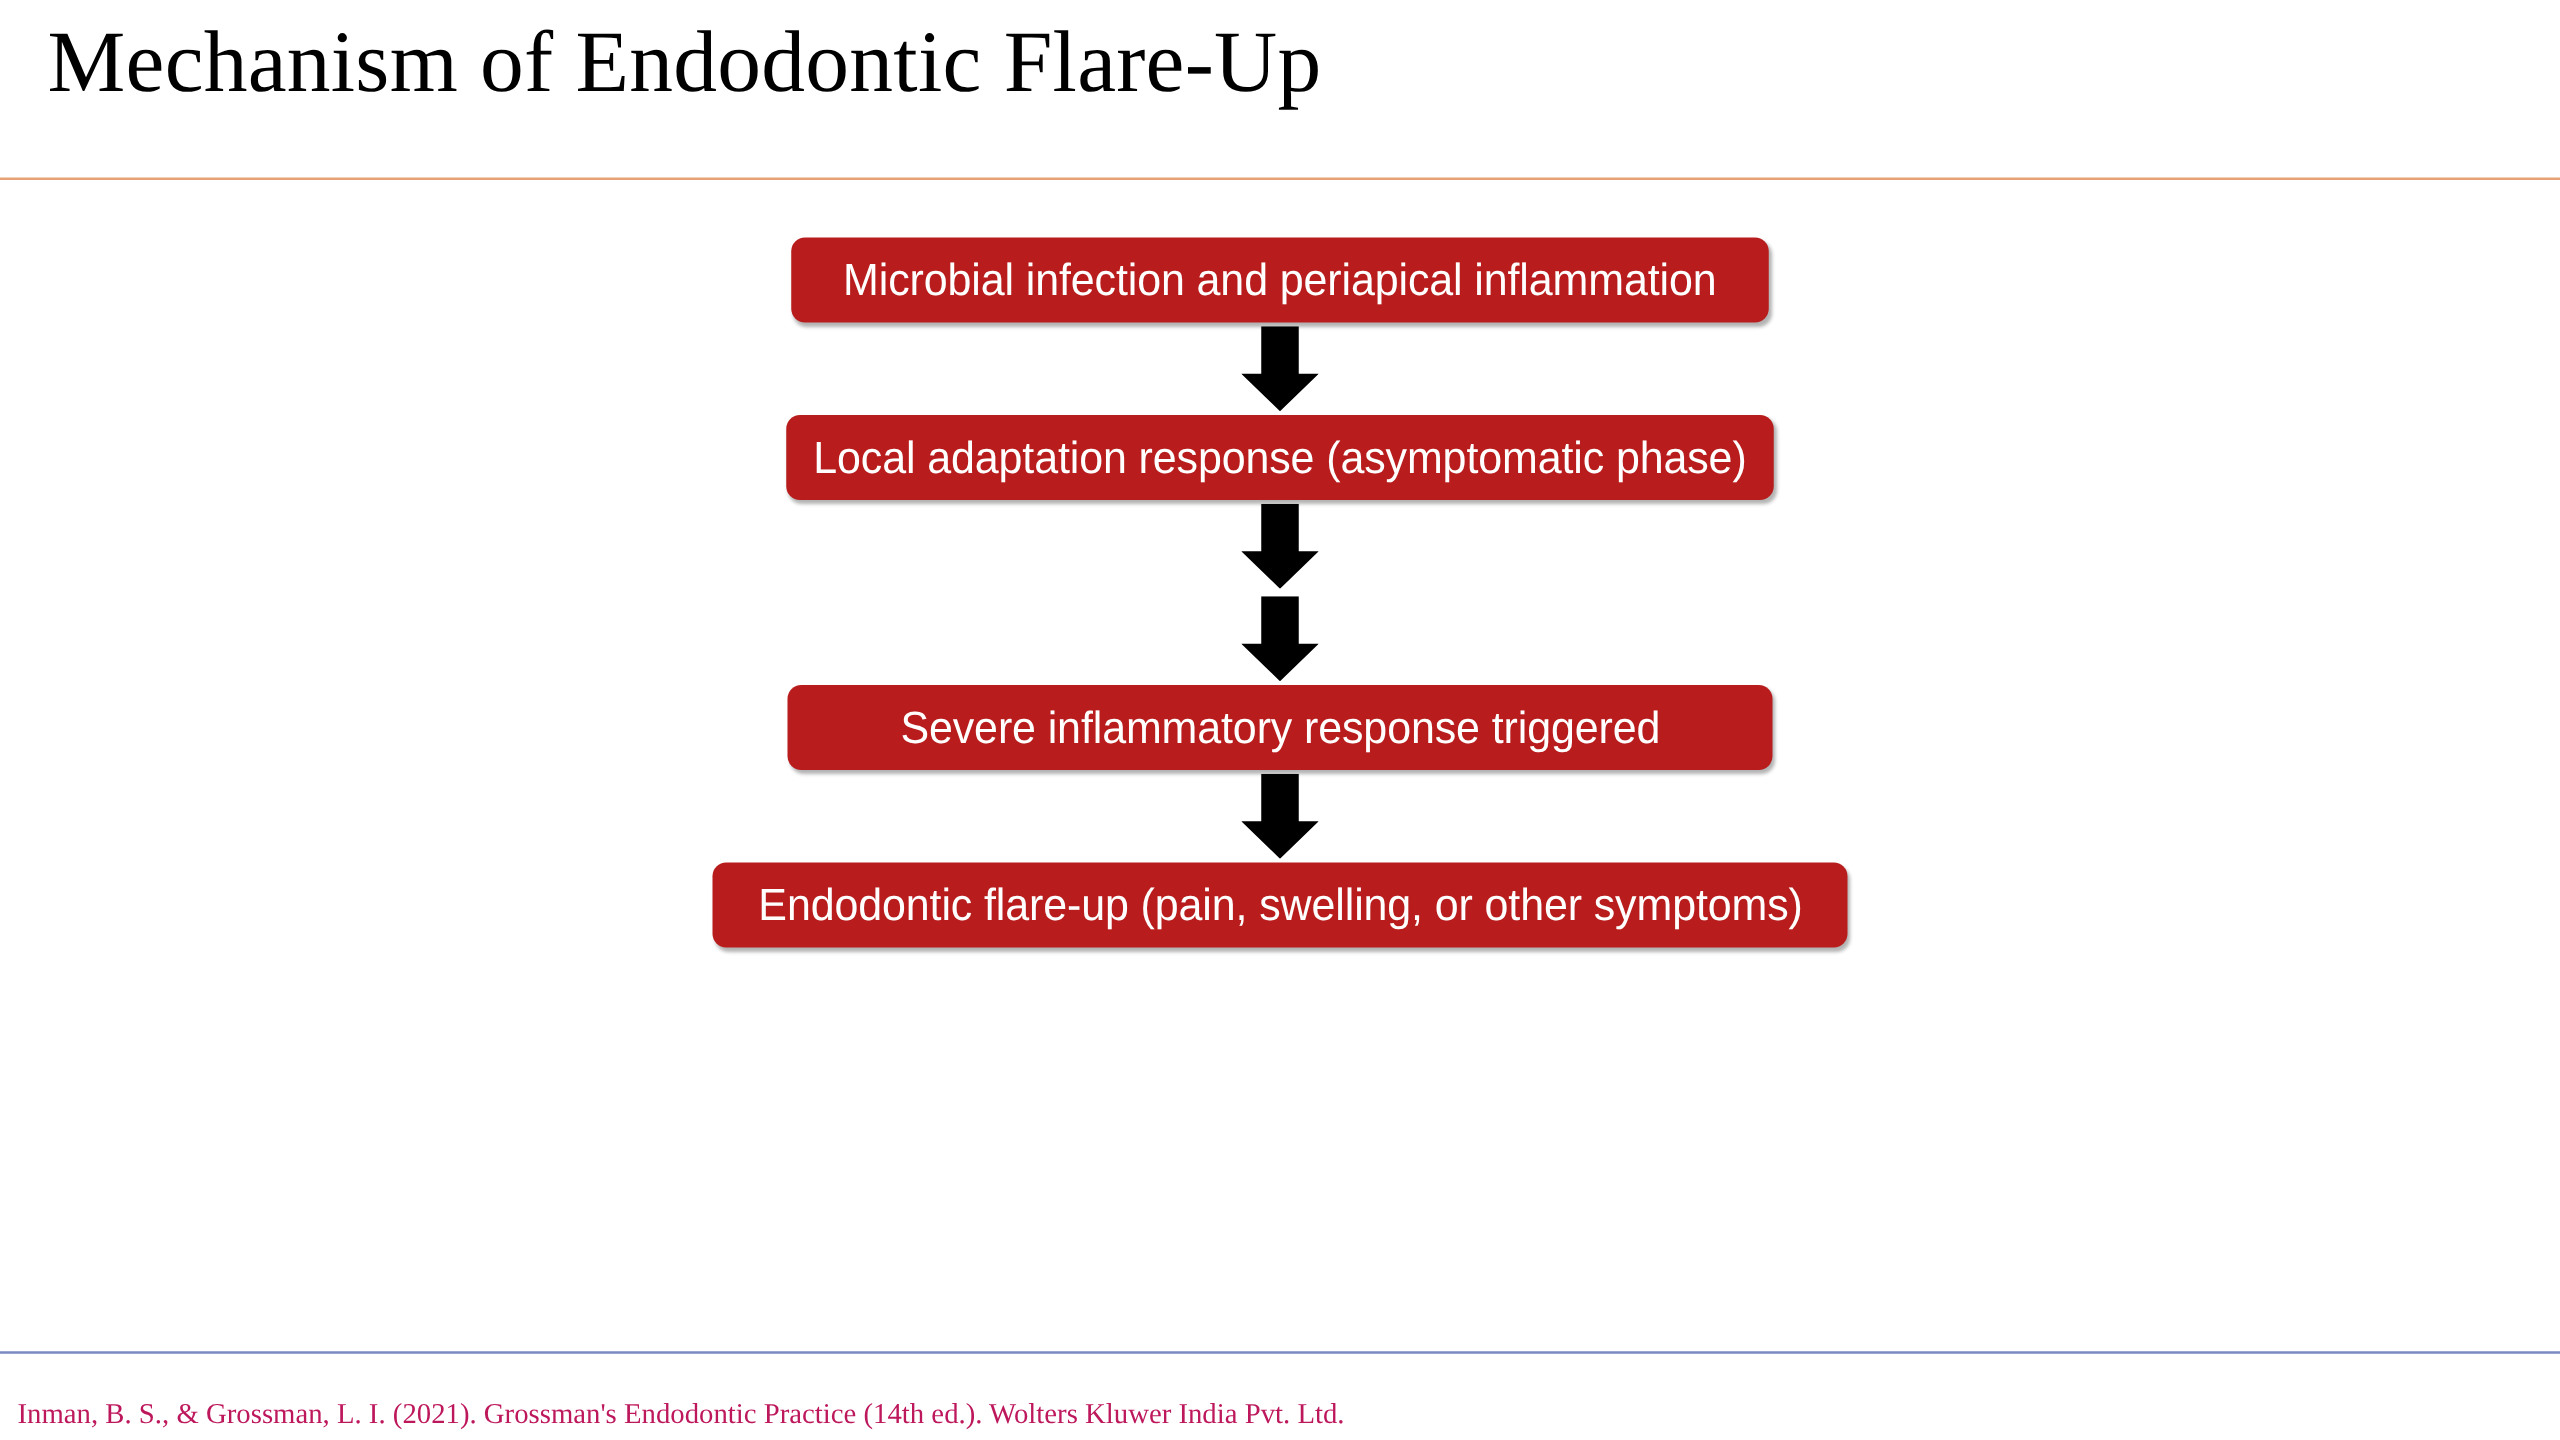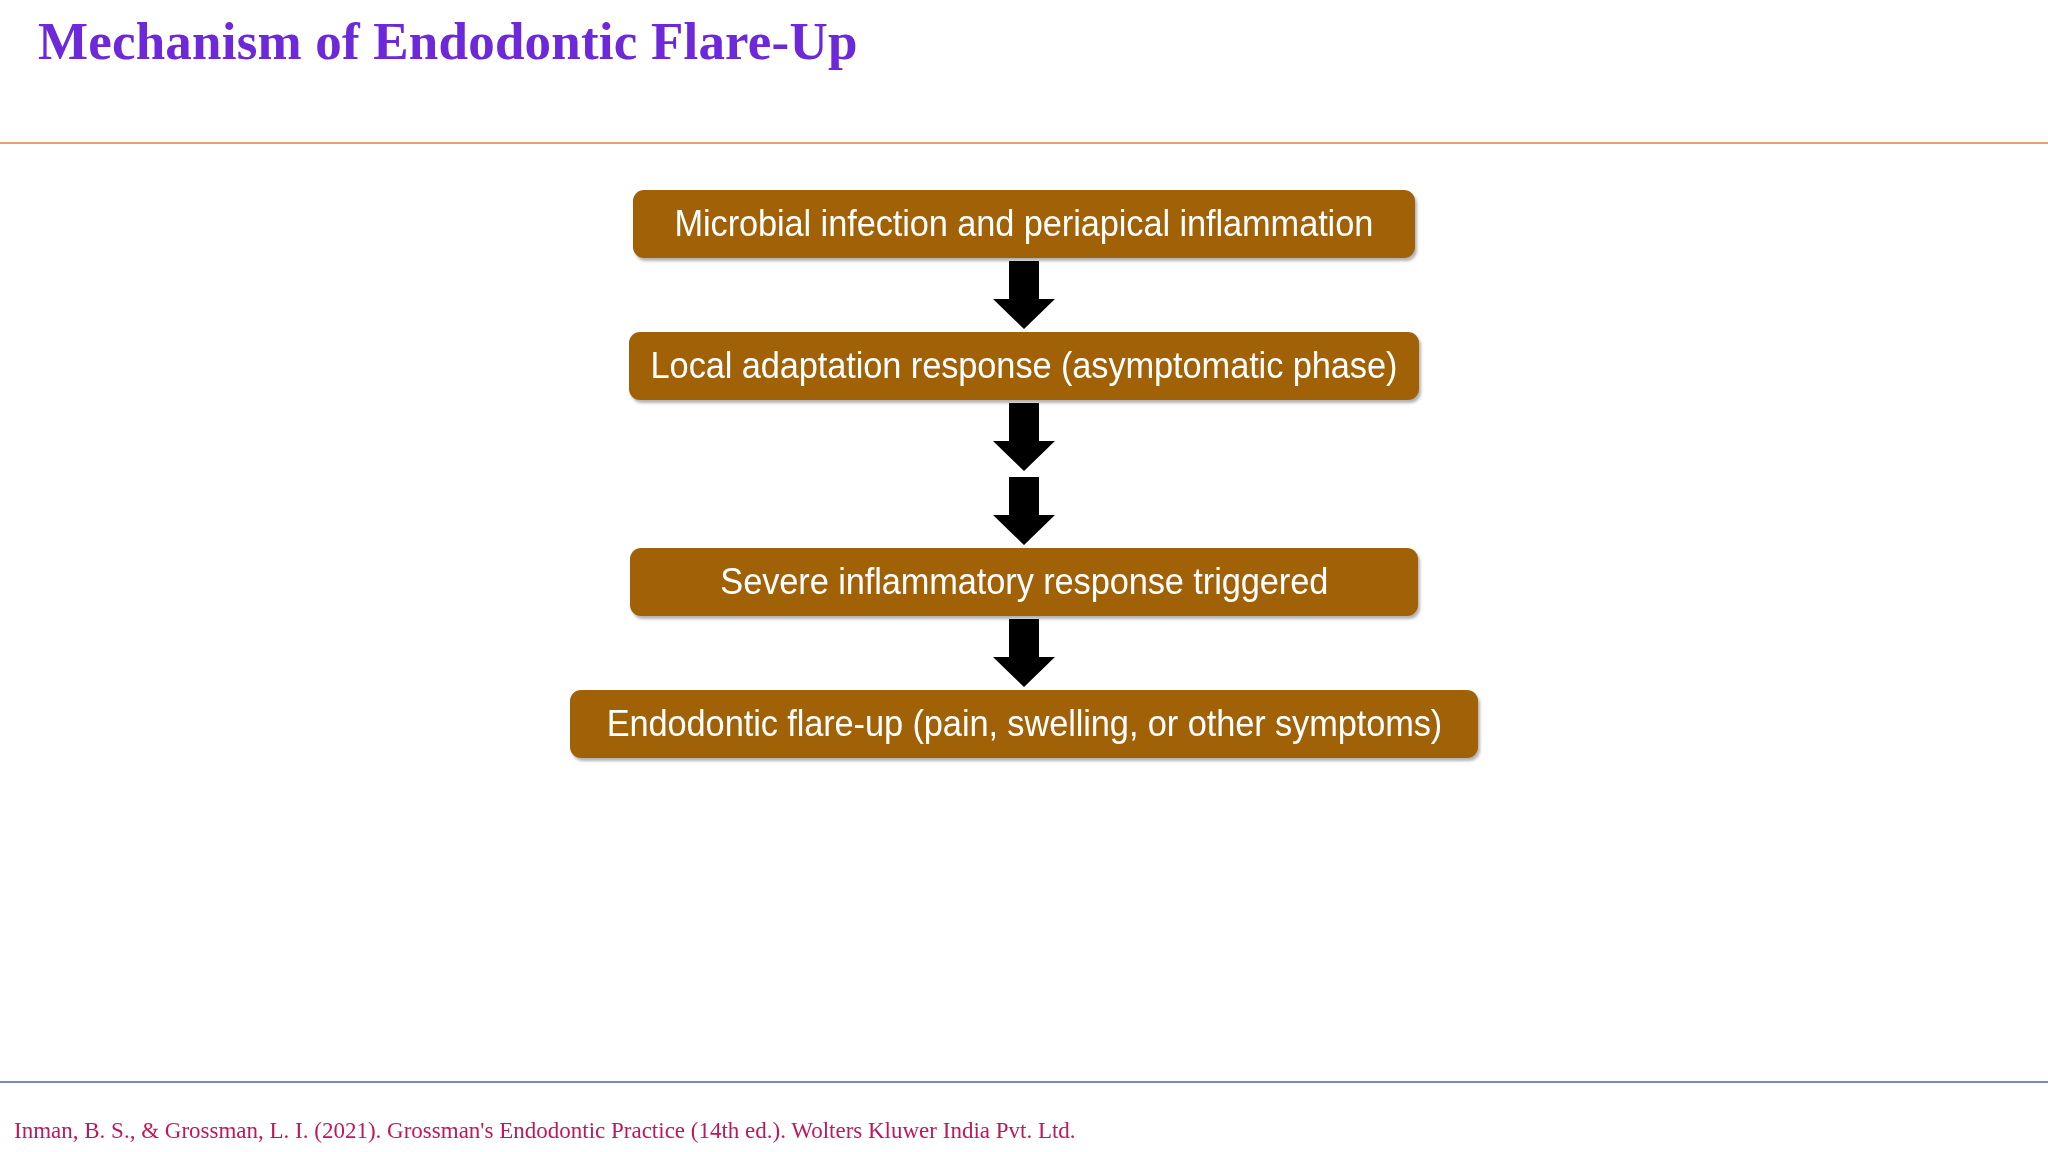--- a/index.html
+++ b/index.html
@@ -30,23 +30,23 @@
     left: 0;
     top: 0;
     width: 2048px;
     height: 144px;
   }
   .slide-title {
     position: absolute;
     left: 38px;
     top: 12px;
     font-family: "Liberation Serif", "DejaVu Serif", serif;
-    font-size: 53px;
-    font-weight: 700;
-    color: #6d28d9;
+    font-size: 70px;
+    font-weight: 400;
+    color: #000000;
     letter-spacing: 0.2px;
     line-height: 1.12;
     white-space: nowrap;
   }
   .title-rule {
     position: absolute;
     left: 0;
     top: 142px;
     width: 2048px;
     height: 2px;
@@ -63,21 +63,21 @@
     display: flex;
     flex-direction: column;
     align-items: center;
   }
   .flow-row {
     display: flex;
     justify-content: center;
     align-items: center;
   }
   .flow-box {
-    background: #a16207;
+    background: #b91c1c;
     color: #ffffff;
     border-radius: 11px;
     box-shadow: 2px 3px 3px rgba(0,0,0,0.30);
     display: flex;
     align-items: center;
     justify-content: center;
     height: 68px;
     padding: 0 26px;
     box-sizing: border-box;
     white-space: nowrap;

